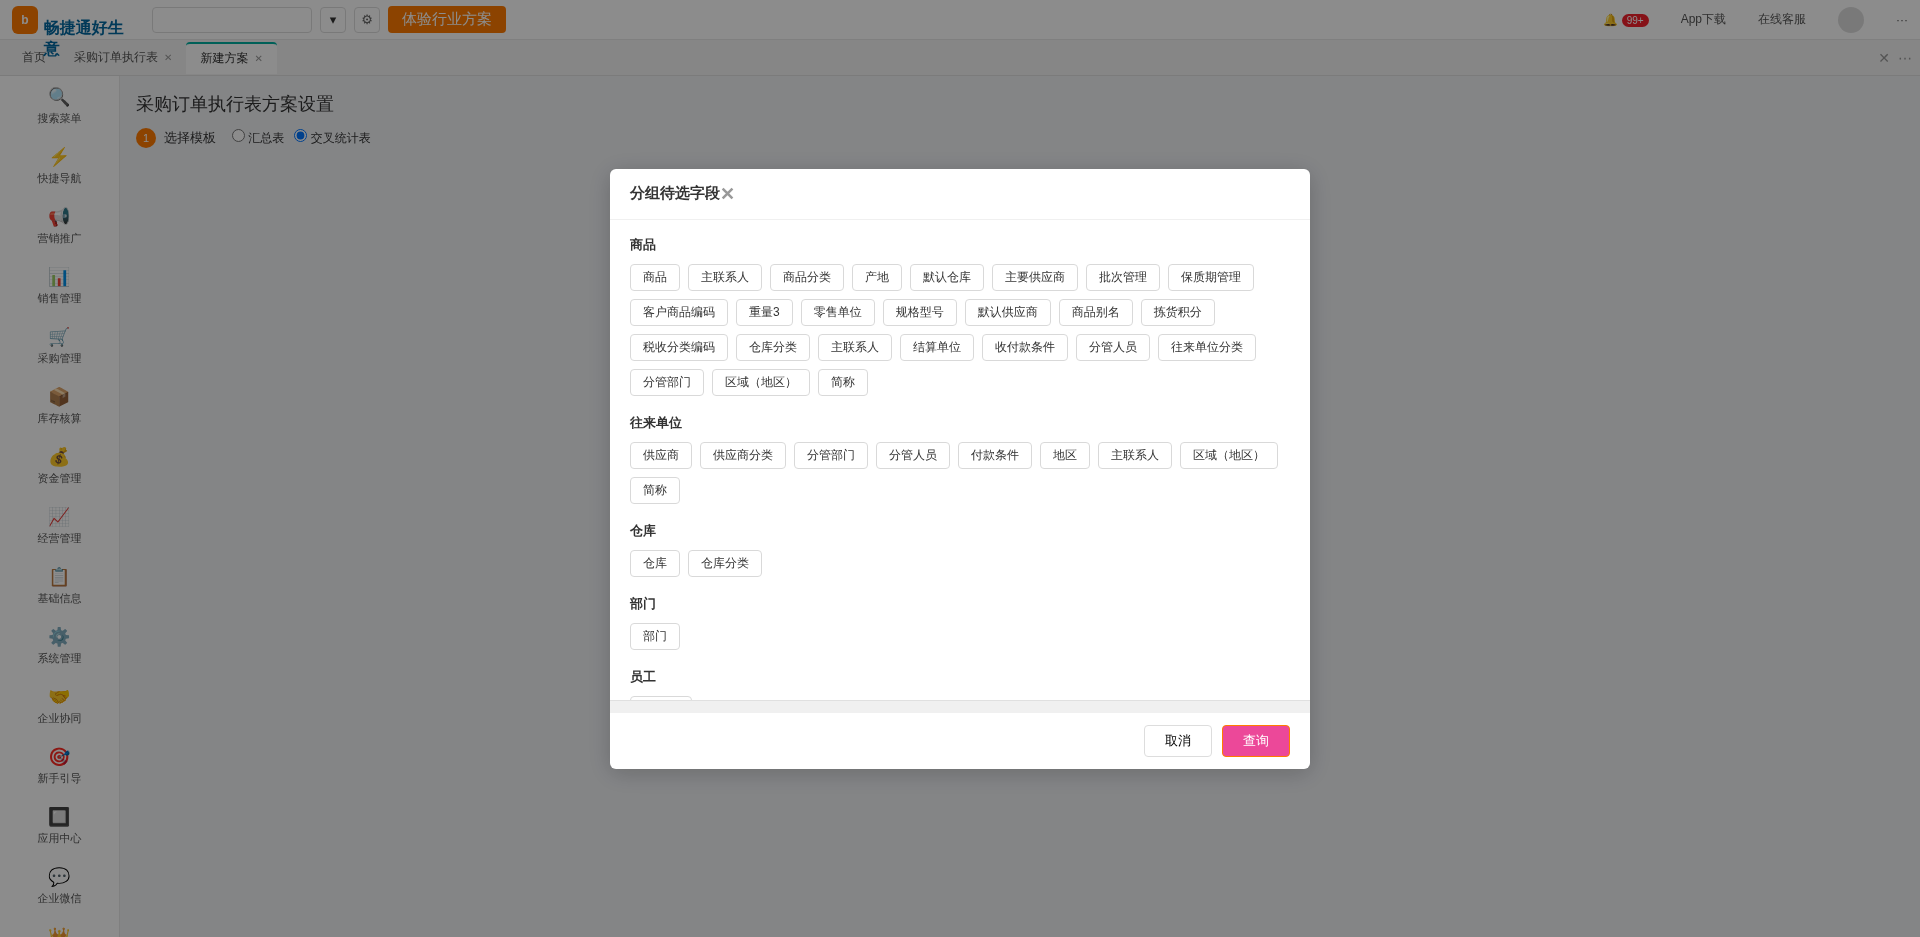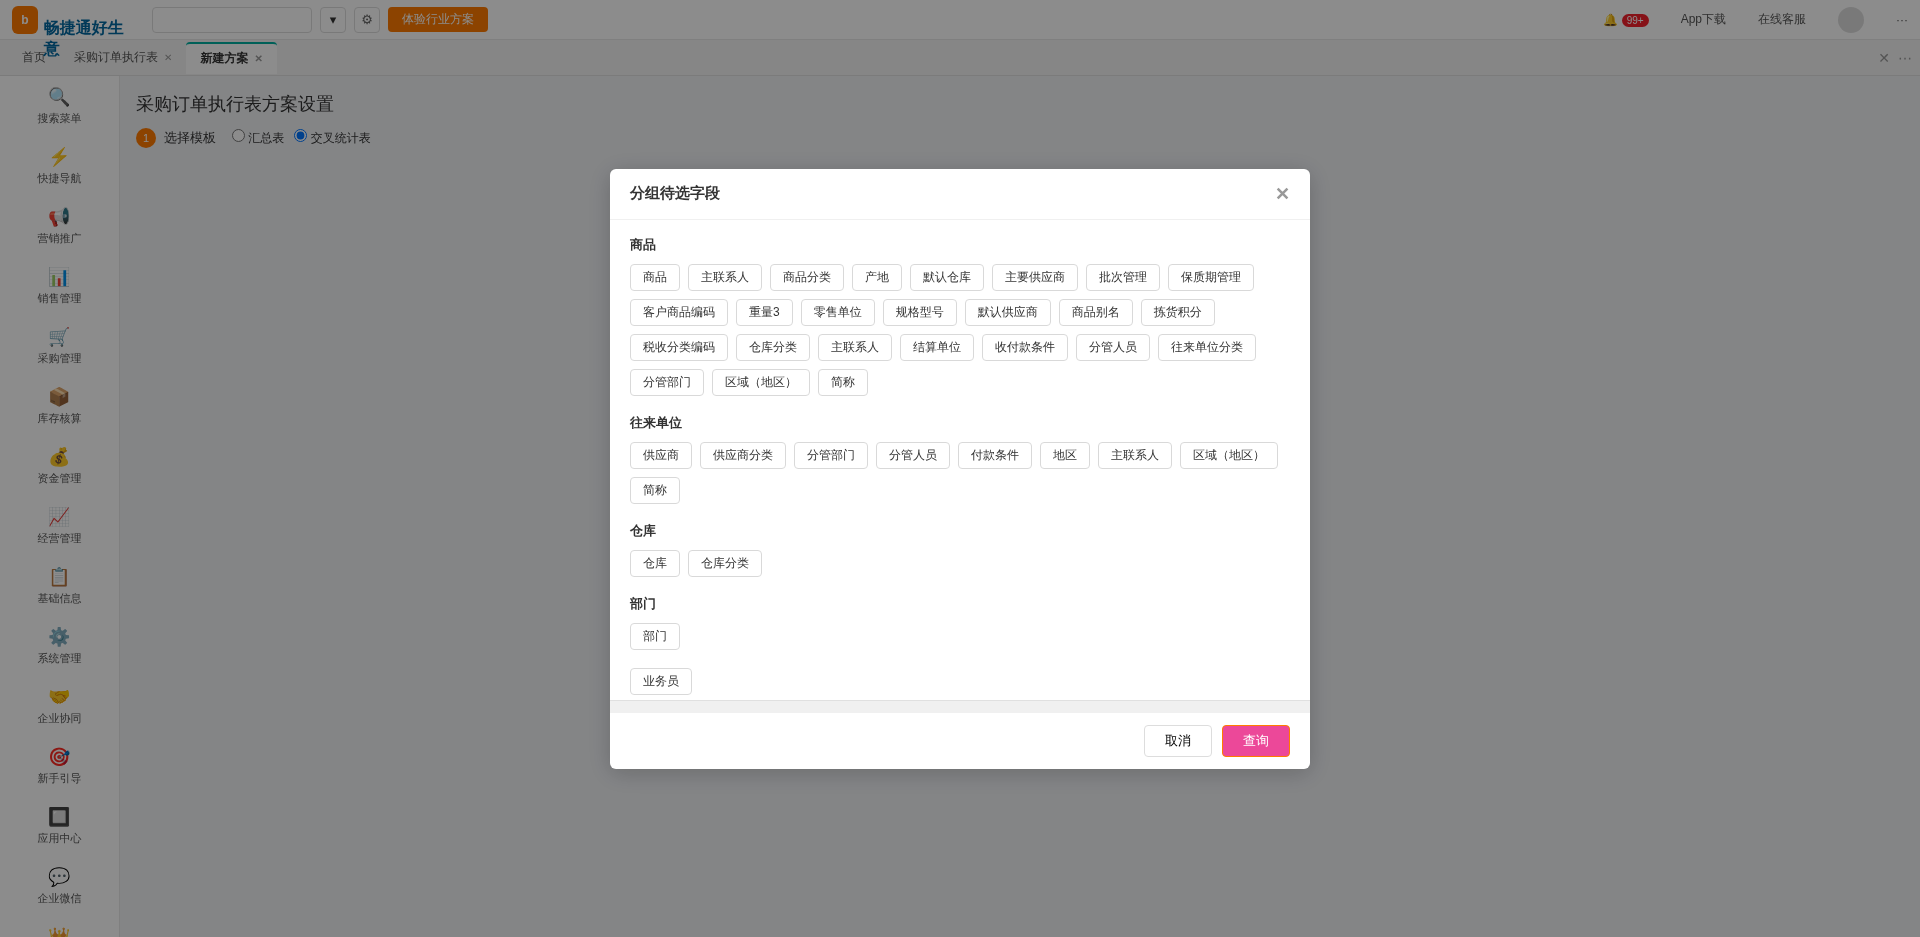--- a/index.html
+++ b/index.html
@@ -58,21 +58,21 @@
       border-radius: 4px;
       display: flex; align-items: center; justify-content: center;
       cursor: pointer; background: #fff; color: #666;
     }
     .experience-btn {
       background: #ff7b00;
       color: #fff;
       border: none;
       border-radius: 4px;
       padding: 4px 14px;
-      font-size: 12px;
+      font-size: 15px;
       cursor: pointer;
     }
     .top-bar-right {
       display: flex;
       align-items: center;
       gap: 32px;
       font-size: 12px;
       color: #555;
     }
     .badge {
@@ -106,21 +106,20 @@
       gap: 6px;
       font-size: 12px;
       cursor: pointer;
       border-radius: 4px 4px 0 0;
       color: #555;
     }
     .tab-item.active {
       background: #fff;
       color: #333;
       border-top: 2px solid #00b0a0;
-      font-weight: bold;
     }
     .tab-close { color: #999; font-size: 10px; cursor: pointer; }
 
     
     .sidebar {
       width: 120px;
       position: fixed;
       top: 76px;
       left: 0;
       bottom: 0;
@@ -195,21 +194,20 @@
       background: #fff;
       border-radius: 6px;
       box-shadow: 0 4px 24px rgba(0,0,0,0.2);
       z-index: 300;
       display: flex;
       flex-direction: column;
     }
     .modal-header {
       display: flex;
       align-items: center;
-      justify-content: space-between;
       padding: 14px 20px;
       border-bottom: 1px solid #f0f0f0;
       font-size: 15px;
       font-weight: bold;
       flex-shrink: 0;
     }
     .modal-close {
       cursor: pointer;
       color: #999;
       font-size: 18px;
@@ -468,20 +466,21 @@
     </div>
 
     <div class="field-section">
       <div class="field-section-title">部门</div>
       <div class="field-chips">
         <div class="field-chip">部门</div>
       </div>
     </div>
 
     <div class="field-section">
+      <div class="field-section-title">员工</div>
       <div class="field-chips">
         <div class="field-chip">业务员</div>
       </div>
     </div>
 
   </div>
 
   <div class="modal-hscroll">
     <div class="hscroll-inner"></div>
   </div>

